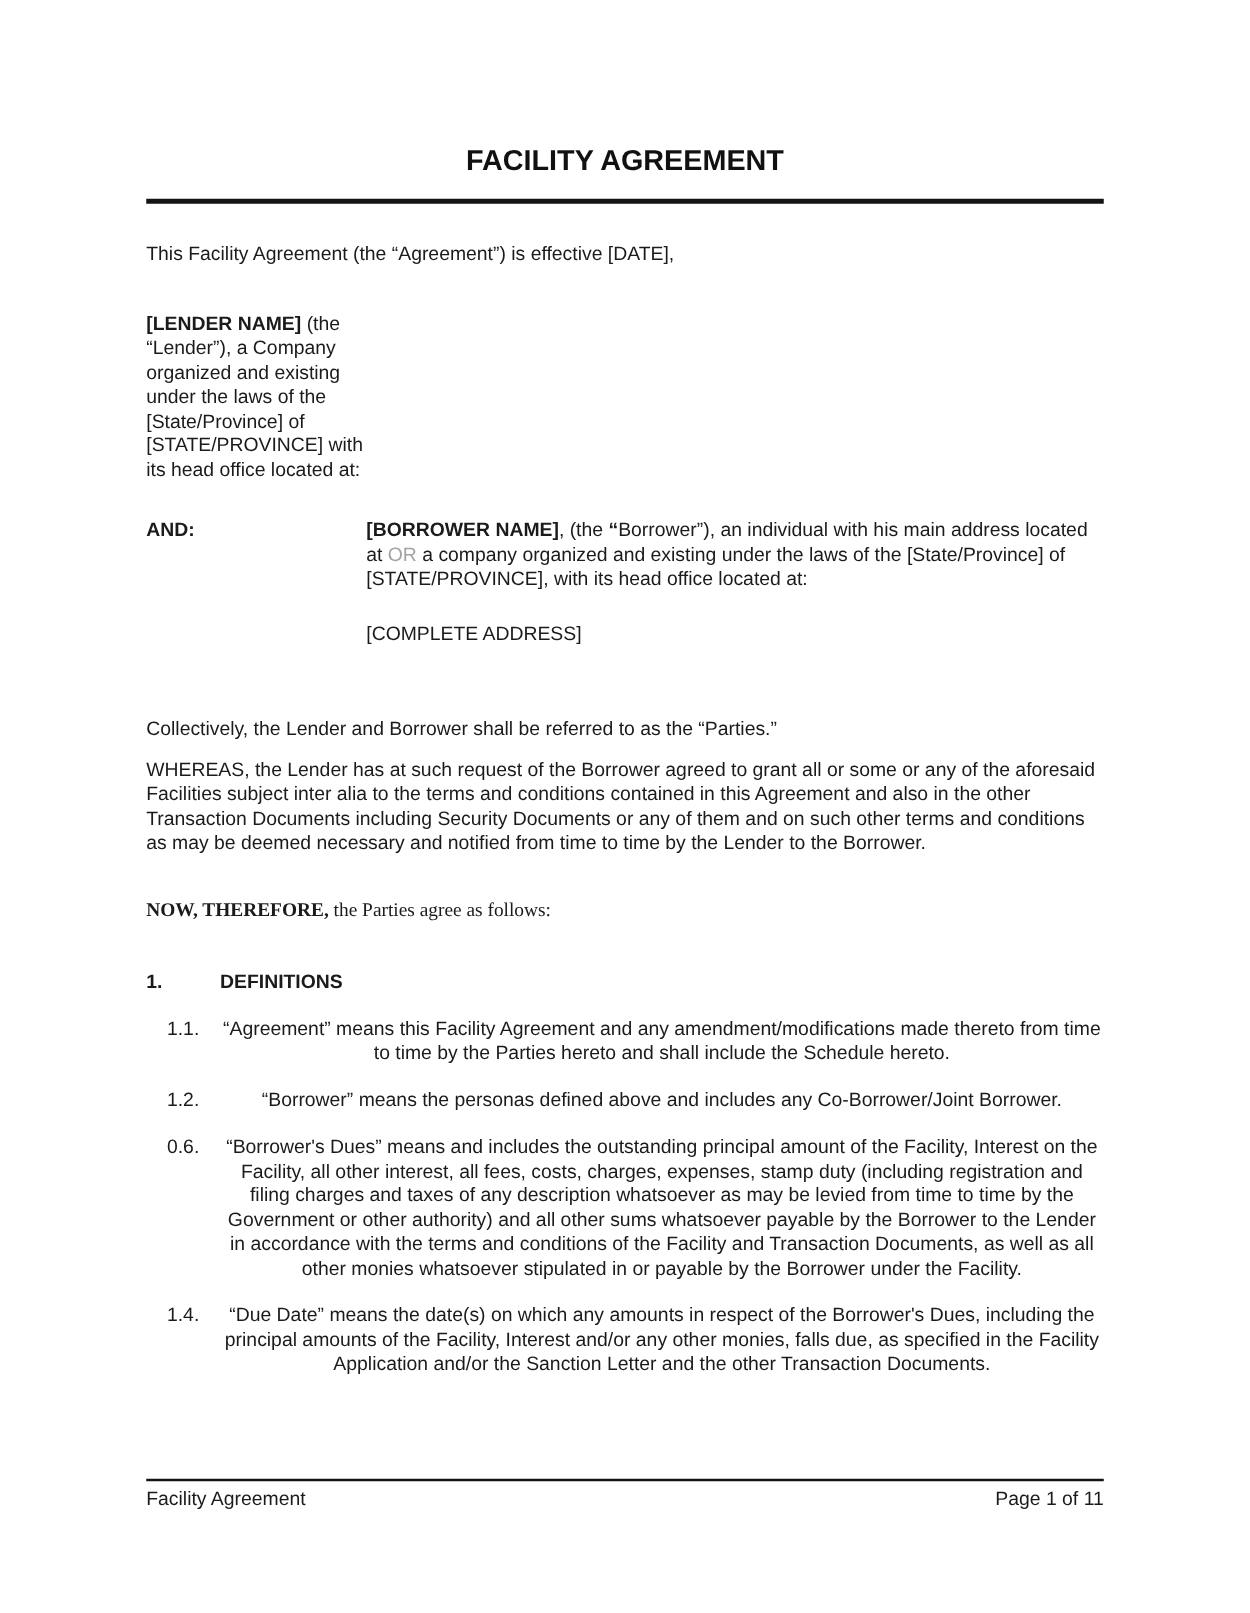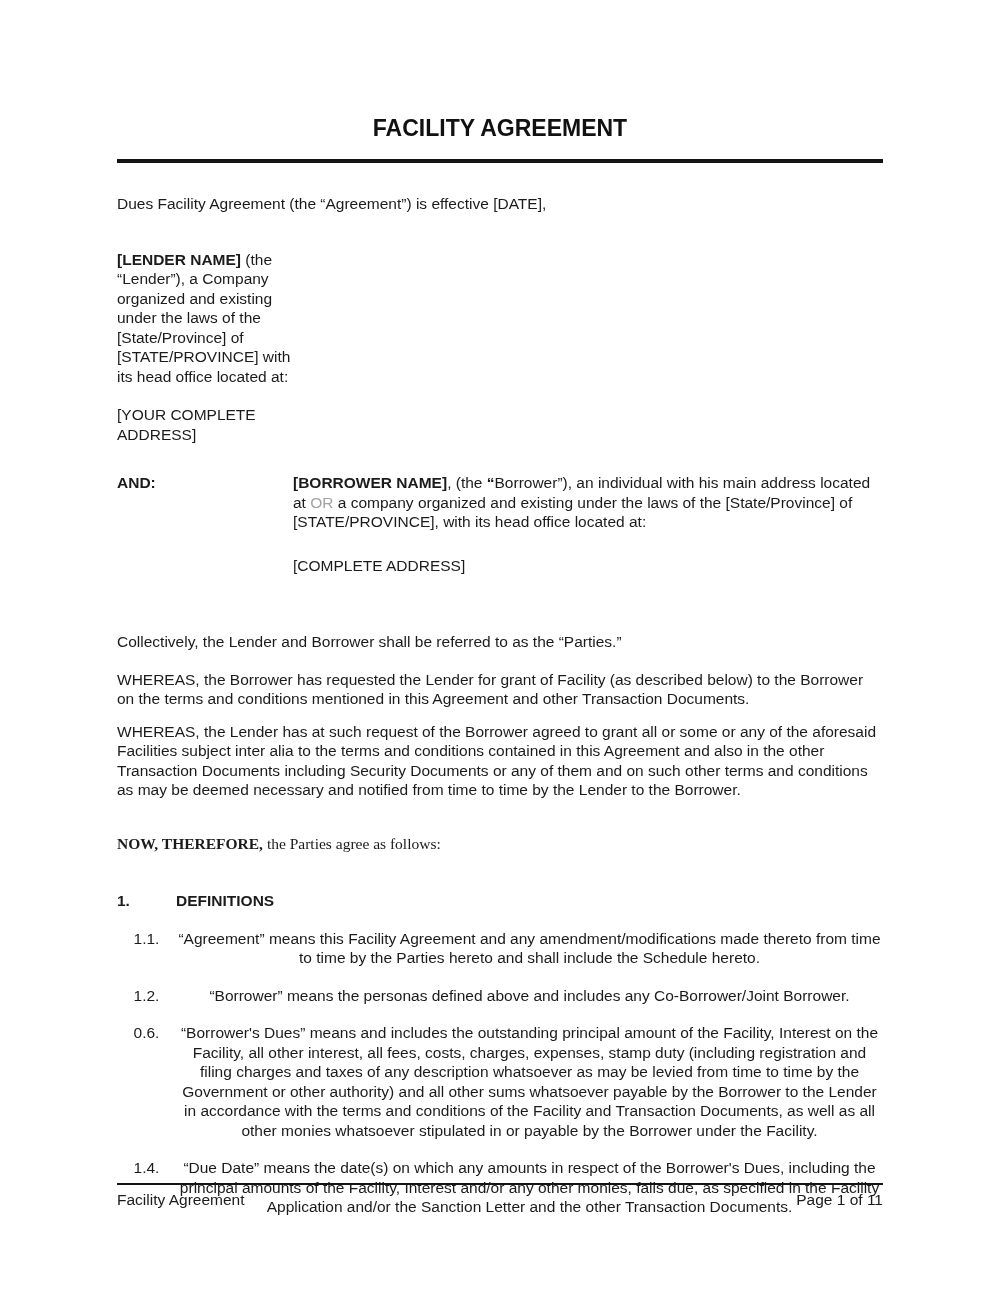--- a/index.html
+++ b/index.html
@@ -72,40 +72,38 @@
 </style>
 </head>
 <body>
 
 <div class="sheet">
   <div class="content">
 
     <h1 class="doc-title">FACILITY AGREEMENT</h1>
     <hr class="title-rule">
 
-    <p class="intro">Dues Facility Agreement (the “Agreement”) is effective [DATE],</p>
+    <p class="intro">This Facility Agreement (the “Agreement”) is effective [DATE],</p>
 
     <div class="party party-between">
       <div>
         <p><span class="bold">[LENDER NAME]</span><span> (the “Lender”), a Company organized and existing under the laws of the [State/Province] of [STATE/PROVINCE] with its head office located at:</span></p>
-        <p class="party-address-between">[YOUR COMPLETE ADDRESS]</p>
       </div>
     </div>
 
     <div class="party party-and">
       <div class="party-label">AND:</div>
       <div>
         <p><span class="bold">[BORROWER NAME]</span><span>, (the </span><span class="bold">“</span><span>Borrower”), an individual with his main address located at </span><span class="muted">OR</span><span> a company organized and existing under the laws of the [State/Province] of [STATE/PROVINCE], with its head office located at:</span></p>
         <p class="party-address-and">[COMPLETE ADDRESS]</p>
       </div>
     </div>
 
     <p class="collectively">Collectively, the Lender and Borrower shall be referred to as the “Parties.”</p>
 
-    <p class="whereas-1">WHEREAS, the Borrower has requested the Lender for grant of Facility (as described below) to the Borrower on the terms and conditions mentioned in this Agreement and other Transaction Documents.</p>
 
     <p class="whereas-2">WHEREAS, the Lender has at such request of the Borrower agreed to grant all or some or any of the aforesaid Facilities subject inter alia to the terms and conditions contained in this Agreement and also in the other Transaction Documents including Security Documents or any of them and on such other terms and conditions as may be deemed necessary and notified from time to time by the Lender to the Borrower.</p>
 
     <p class="now-therefore"><span class="bold">NOW, THEREFORE,</span><span> the Parties agree as follows:</span></p>
 
     <div class="def-heading">
       <span>1.</span>
       <span>DEFINITIONS</span>
     </div>
 

